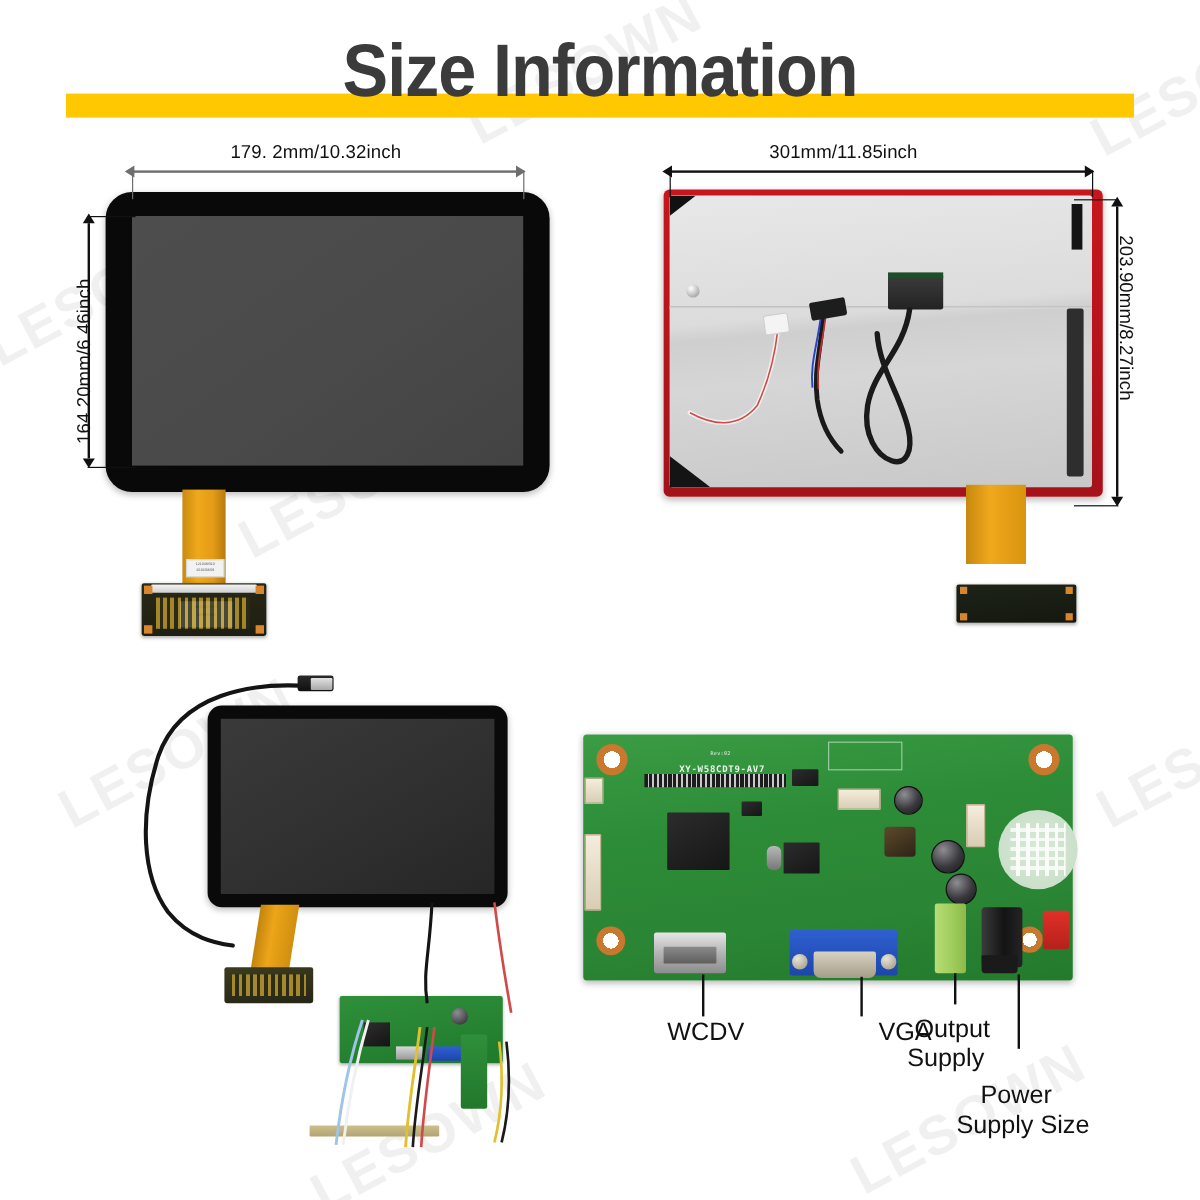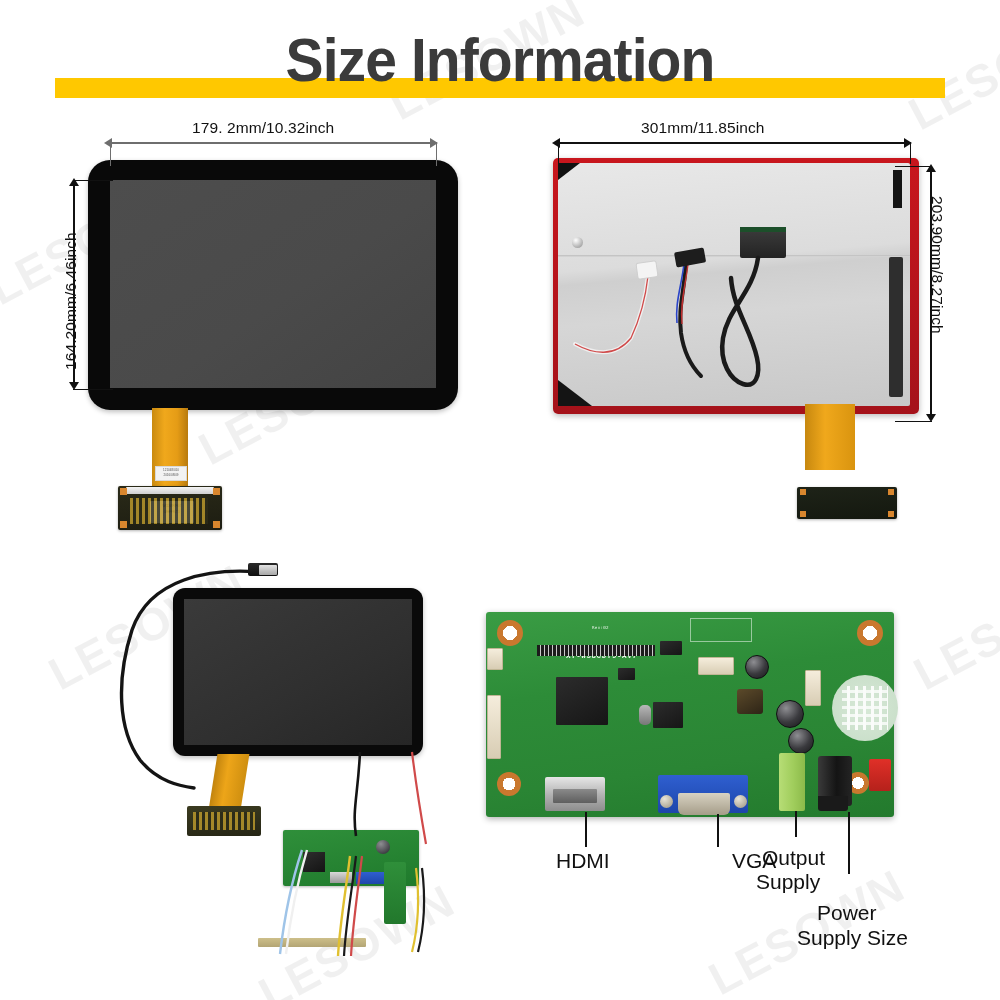--- a/index.html
+++ b/index.html
@@ -95,21 +95,21 @@
   #as-keypad{left:384px;top:862px;width:22px;height:62px;
       background:linear-gradient(#2f8f3a,#22782c);border-radius:2px;}
   #as-strip{left:258px;top:938px;width:108px;height:9px;
       background:linear-gradient(#cdbf8a,#b3a574);border-radius:1px;}
 
   
   #pcb{left:486px;top:612px;width:408px;height:205px;
       background:linear-gradient(172deg,#3a9c44 0%,#2d8c38 35%,#2a8534 70%,#237a2d 100%);
       border-radius:3px;box-shadow:0 2px 6px rgba(0,0,0,.3);}
   .pcb-silk{position:absolute;color:#eaf5ea;font-family:"DejaVu Sans Mono",monospace;}
-  #pcb-name{left:566px;top:652px;font-size:7.5px;letter-spacing:.6px;font-weight:bold;font-family:Liberation Mono, monospace;}
+  #pcb-name{left:566px;top:636px;font-size:7.5px;letter-spacing:.6px;font-weight:bold;}
   #pcb-rev{left:592px;top:625px;font-size:4.2px;letter-spacing:.3px;}
 
   .pad-ring{position:absolute;border-radius:50%;
       background:radial-gradient(circle,#fff 0 38%,#c9782e 38% 100%);}
   .chip{position:absolute;background:linear-gradient(150deg,#2c2c2c,#161616);
       border-radius:1px;}
   .cap{position:absolute;border-radius:50%;
       background:radial-gradient(circle at 35% 28%,#8e8e92,#3a3a3e 55%,#171719);
       border:1px solid #101012;}
   .hdr{position:absolute;background:#111;}
@@ -299,21 +299,21 @@
 <div class="abs" id="p-vga"></div>
 <div class="abs" id="p-vga-d"></div>
 <div class="abs" id="p-vga-s1"></div>
 <div class="abs" id="p-vga-s2"></div>
 <div class="abs" id="p-audio"></div>
 <div class="abs" id="p-power"></div>
 <div class="abs" id="p-power-f"></div>
 <div class="abs" id="p-red"></div>
 
 <div class="lead" style="left:585px;top:812px;height:35px;"></div>
-<div class="callout" style="left:556px;top:848px;">HDMI</div>
+<div class="callout" style="left:556px;top:848px;">WCDV</div>
 
 <div class="lead" style="left:717px;top:814px;height:33px;"></div>
 <div class="callout" style="left:732px;top:848px;">VGA</div>
 
 <div class="lead" style="left:795px;top:811px;height:26px;"></div>
 <div class="callout" style="left:762px;top:845px;">Output</div>
 <div class="callout" style="left:756px;top:869px;">Supply</div>
 
 <div class="lead" style="left:848px;top:812px;height:62px;"></div>
 <div class="callout" style="left:817px;top:900px;">Power</div>

